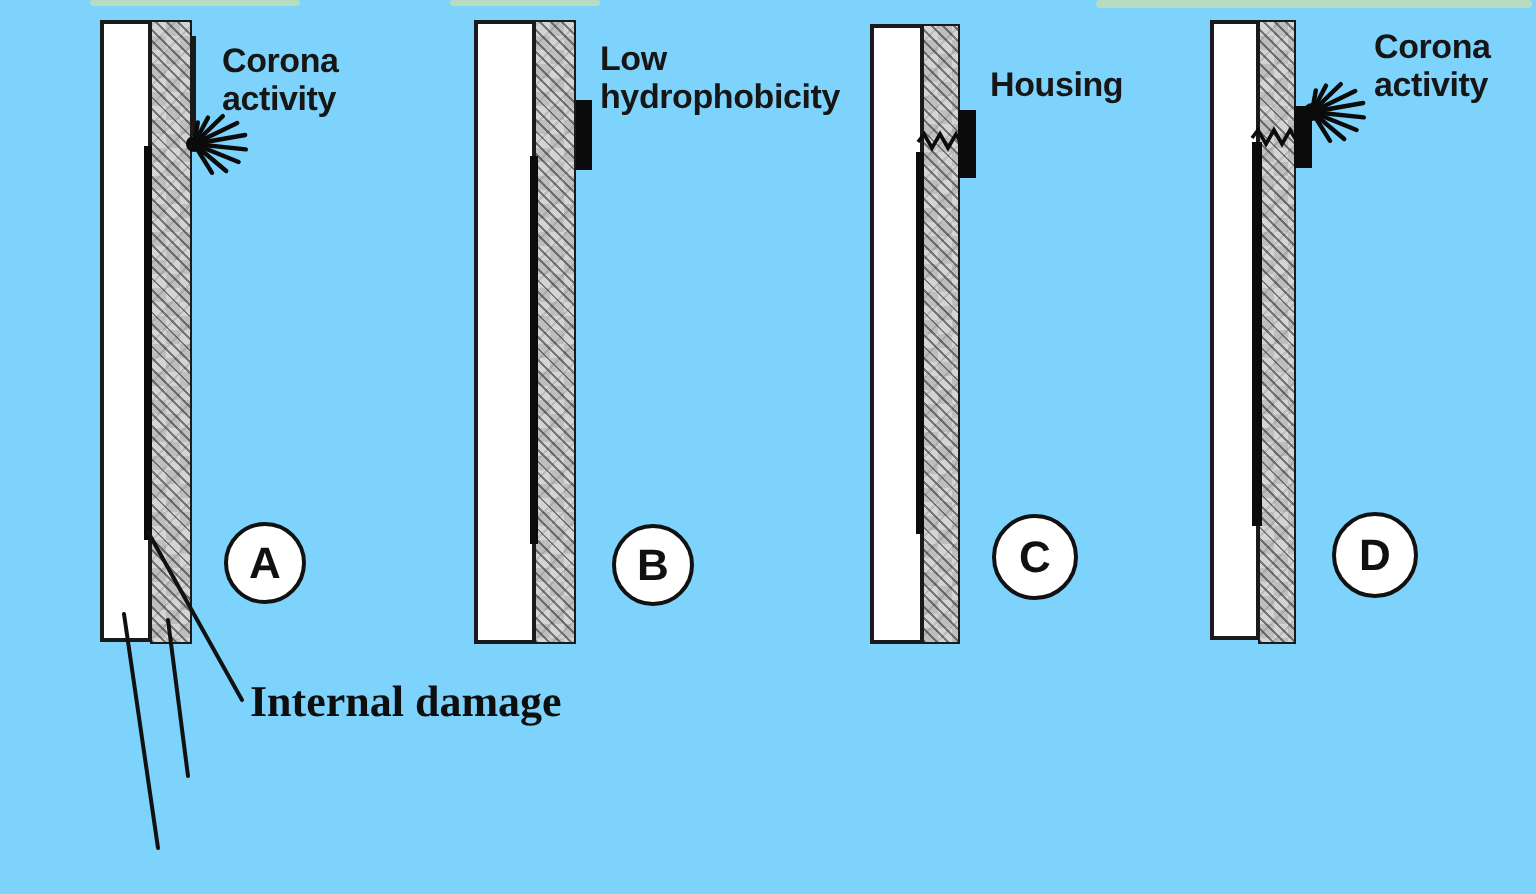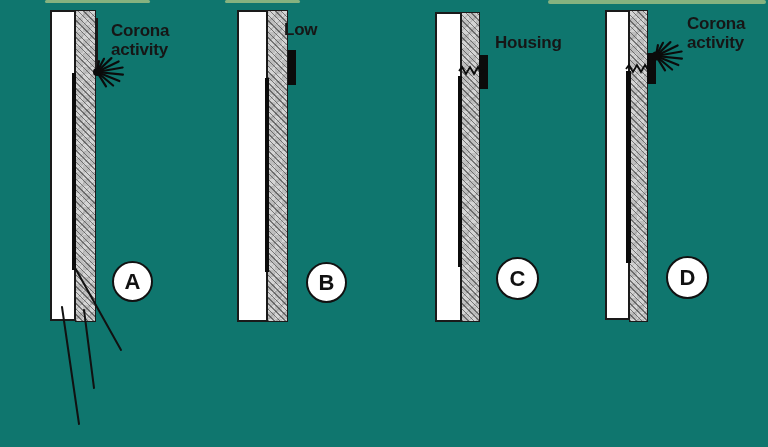--- a/index.html
+++ b/index.html
@@ -1,17 +1,17 @@
 <!DOCTYPE html>
 <html><head>
 <meta charset="utf-8">
 <style>
   html,body{margin:0;padding:0;background:#ffffff;}
   #stage{
-    position:relative;width:768px;height:447px;background:#0f766e;
+    position:relative;width:768px;height:447px;background:#7dd3fc;
     overflow:hidden;font-family:"Liberation Sans",sans-serif;color:#141414;
   }
   .rod{
     position:absolute;background:#ffffff;border:2px solid #1a1a1a;box-sizing:border-box;
   }
   .housing{
     position:absolute;box-sizing:border-box;border:1.5px solid #1a1a1a;
     background-color:#d4d4d4;
     background-image:
       repeating-linear-gradient(45deg, rgba(25,25,25,0.50) 0 1px, rgba(0,0,0,0) 1px 4px),
@@ -75,22 +75,23 @@
     <div class="letter-circle" style="left:112px;top:261px;">
       <span>A</span>
     </div>
   </div>
 
   <div>
     <div class="rod" style="left:237px;top:10px;width:31px;height:312px;"></div>
     <div class="housing" style="left:267px;top:10px;width:21px;height:312px;"></div>
     <div class="surface-bar" style="left:288px;top:50px;width:8px;height:35px;"></div>
     <div class="damage" style="left:265px;top:78px;width:4px;height:194px;"></div>
-    <div class="annotation" style="left:284px;top:20px;">
+    <div class="annotation" style="left:300px;top:20px;">
       <div>Low</div>
+      <div>hydrophobicity</div>
     </div>
     <div class="letter-circle" style="left:306px;top:262px;">
       <span>B</span>
     </div>
   </div>
 
   <div>
     <div class="rod" style="left:435px;top:12px;width:27px;height:310px;"></div>
     <div class="housing" style="left:461px;top:12px;width:19px;height:310px;"></div>
     <div class="surface-bar" style="left:479px;top:55px;width:9px;height:34px;"></div>
@@ -138,14 +139,15 @@
   </div>
 
   <svg class="overlay" width="768" height="447" viewBox="0 0 768 447">
     <g stroke="#111" stroke-width="2" stroke-linecap="round">
       <line x1="74" y1="266" x2="121" y2="350"></line>
       <line x1="84" y1="310" x2="94" y2="388"></line>
       <line x1="62" y1="307" x2="79" y2="424"></line>
     </g>
   </svg>
 
+  <div class="legend-label" style="left:125px;top:338px;">Internal damage</div>
 
 </div>
 
 </body></html>

